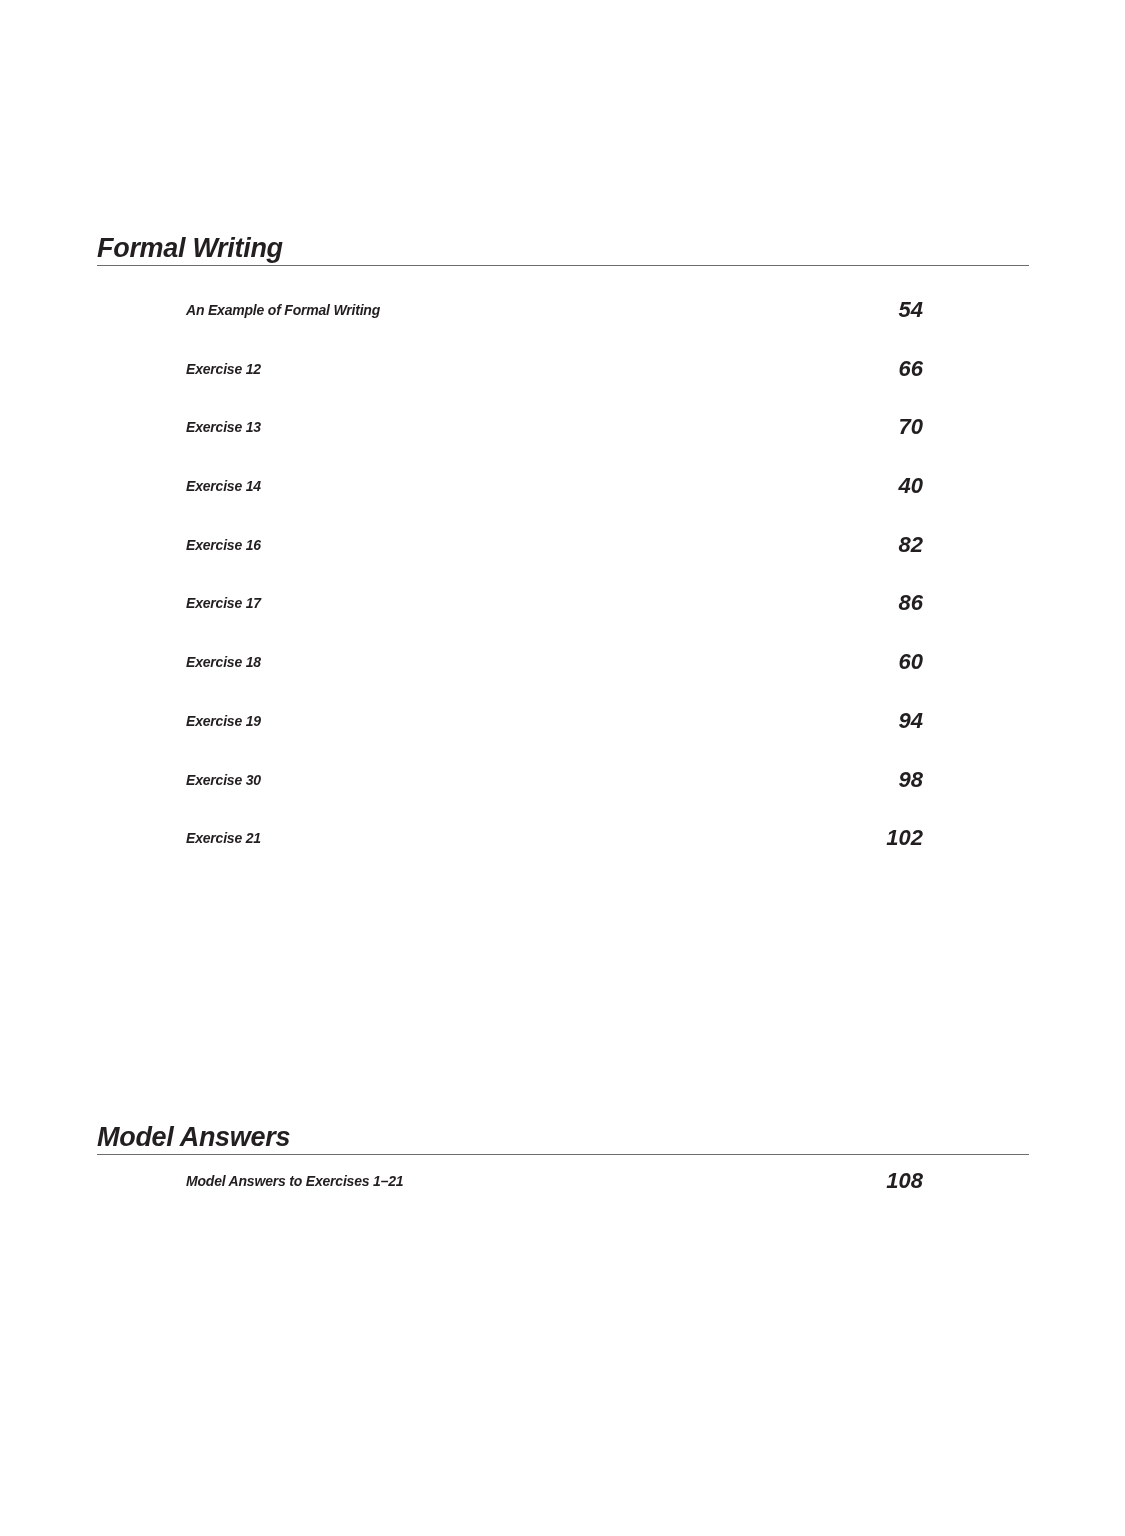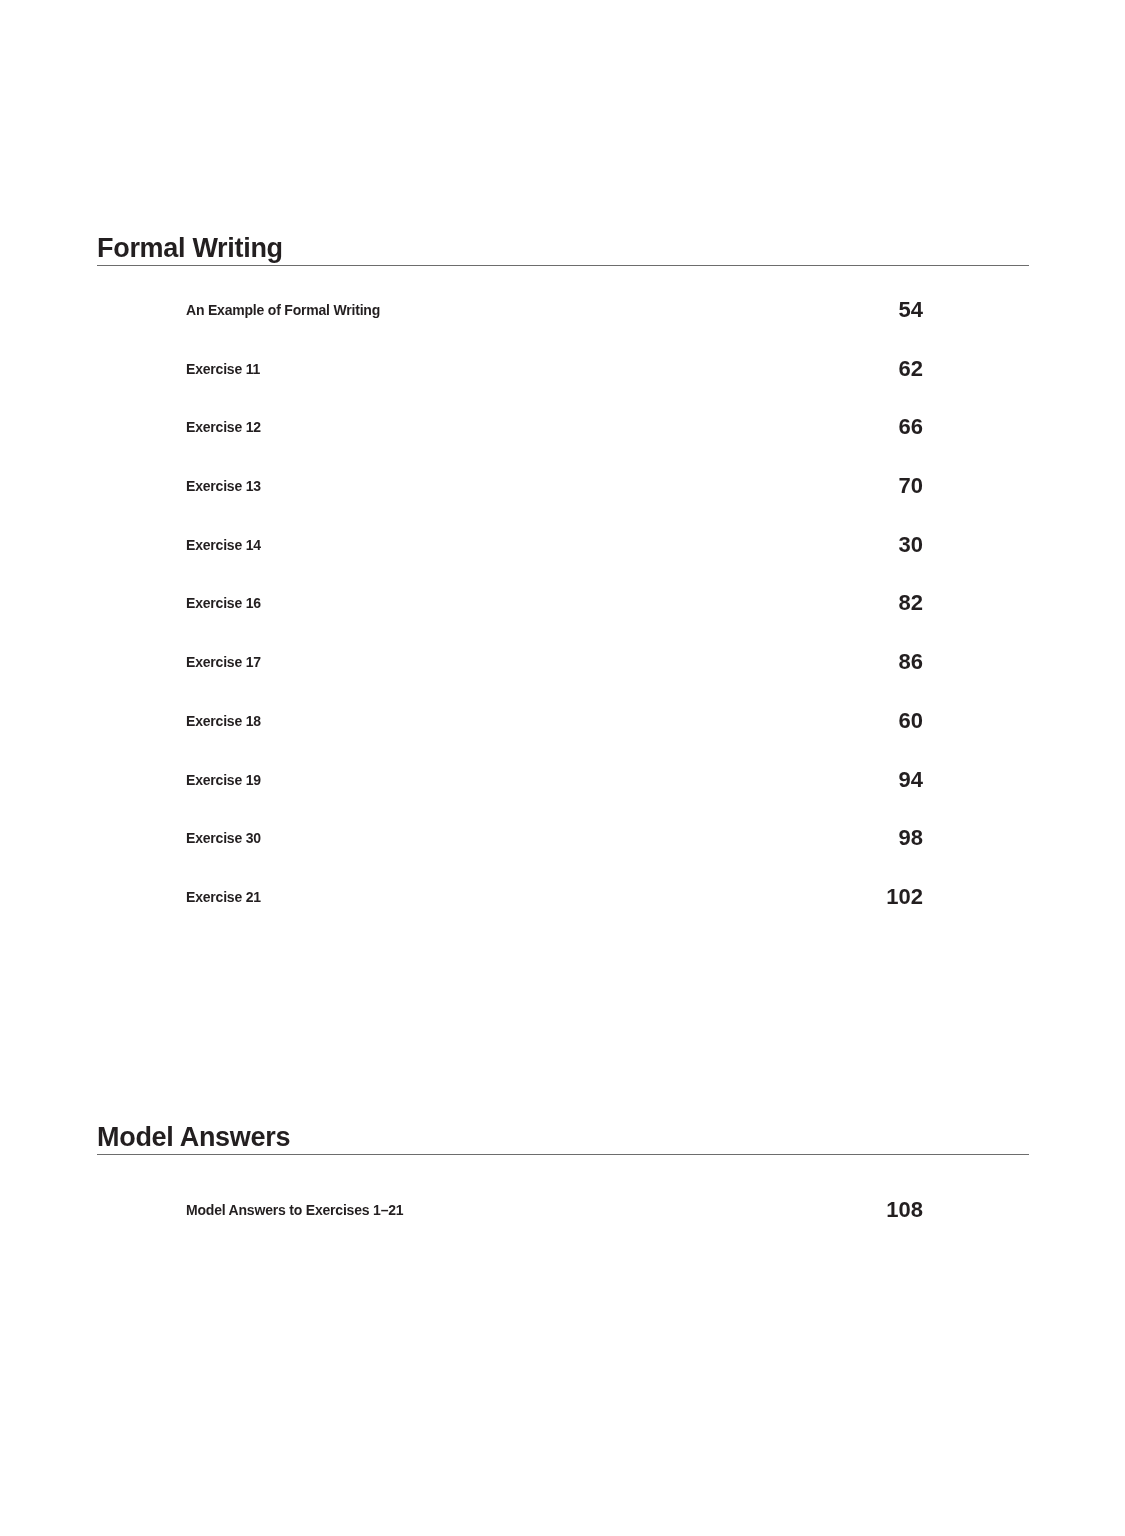--- a/index.html
+++ b/index.html
@@ -1,57 +1,53 @@
 <!DOCTYPE html>
 <html><head>
   <meta charset="utf-8">
   <style>
     html, body { margin: 0; padding: 0; background: #ffffff; }
     body { width: 1125px; height: 1536px; position: relative; overflow: hidden;
            font-family: "Liberation Sans", "DejaVu Sans", sans-serif; color: #231f20; }
-    .section { position: absolute; left: 97px; width: 932px; }
+    .section { position: absolute; left: 97px; width: 932px; font-style: italic; }
     .section-title { font-size: 27px; font-weight: bold; letter-spacing: -0.3px;
                      line-height: 30px; padding-bottom: 2px; margin: 0;
                      border-bottom: 1.5px solid #6d6d6d; }
     .entries { list-style: none; margin: 0; padding: 0; }
     .entry { position: relative; height: 58.7px; }
     .entry-title { position: absolute; left: 89px; top: 0; font-size: 14px; font-weight: bold;
                    letter-spacing: -0.2px; line-height: 26px; }
     .entry-page { position: absolute; right: 106px; top: 0; font-size: 22px; font-weight: bold;
                   line-height: 26px; text-align: left; }
     #sec-formal { top: 233px; }
     #sec-formal .entries { margin-top: 31px; }
     #sec-model { top: 1122px; }
-    #sec-model .entries { margin-top: 42px; }
+    #sec-model .entries { margin-top: 13px; }
   </style>
 </head>
 <body>
 
 <div class="section" id="sec-formal">
   <h2 class="section-title">Formal Writing</h2>
   <ul class="entries">
     <li class="entry">
         <span class="entry-title">An Example of Formal Writing</span>
         <span class="entry-page">54</span>
       </li>
     <li class="entry">
-        <span class="entry-title">Exercise 11</span>
-        <span class="entry-page">62</span>
-      </li>
-    <li class="entry">
         <span class="entry-title">Exercise 12</span>
         <span class="entry-page">66</span>
       </li>
     <li class="entry">
         <span class="entry-title">Exercise 13</span>
         <span class="entry-page">70</span>
       </li>
     <li class="entry">
         <span class="entry-title">Exercise 14</span>
-        <span class="entry-page">30</span>
+        <span class="entry-page">40</span>
       </li>
     <li class="entry">
         <span class="entry-title">Exercise 16</span>
         <span class="entry-page">82</span>
       </li>
     <li class="entry">
         <span class="entry-title">Exercise 17</span>
         <span class="entry-page">86</span>
       </li>
     <li class="entry">

